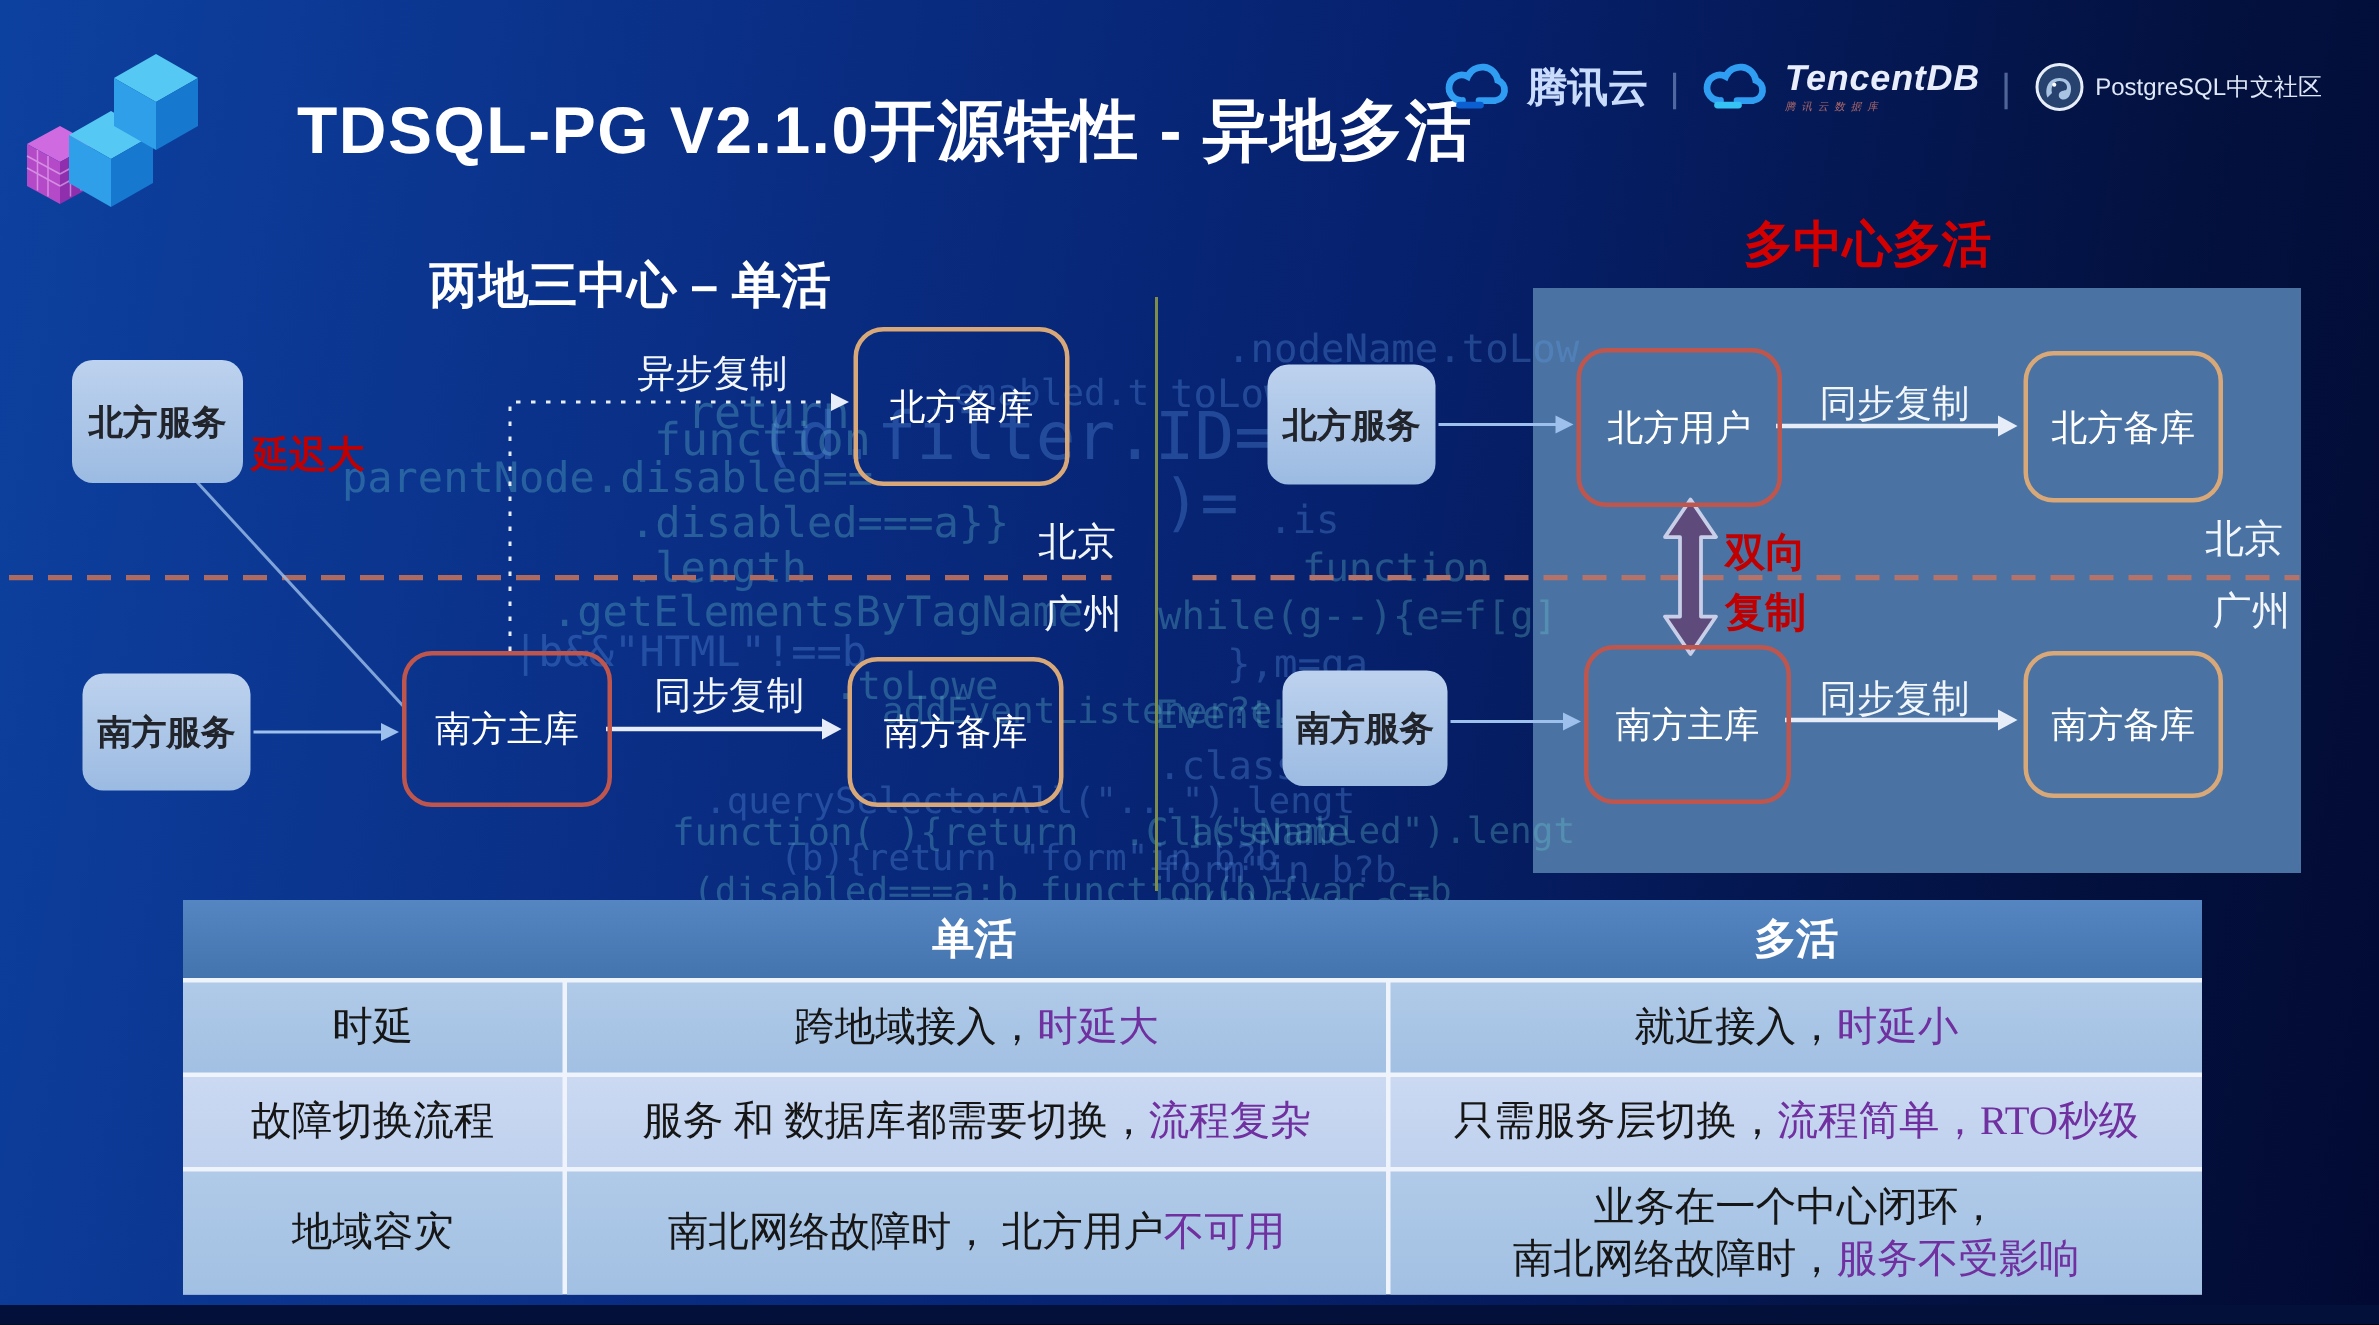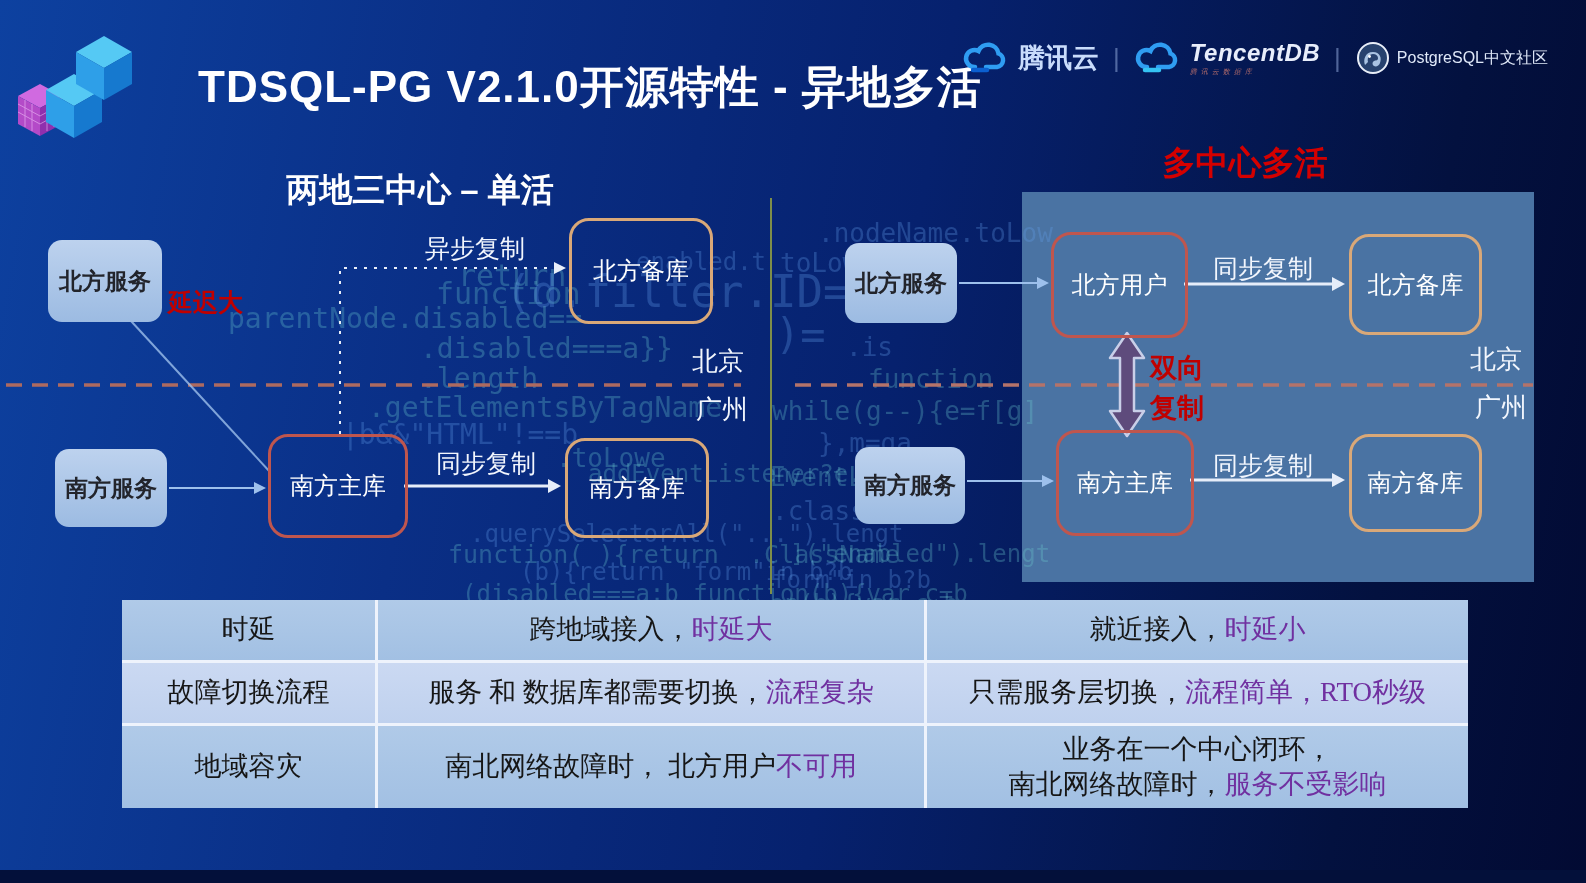--- a/index.html
+++ b/index.html
@@ -224,20 +224,24 @@
   <div class="abs node node-db border-standby" style="left:1349px;top:434px;width:127px;height:92px;">南方备库</div>
 
   <div class="abs lbl lbl-white" style="left:1213px;top:252px;">同步复制</div>
   <div class="abs lbl lbl-white" style="left:1213px;top:449px;">同步复制</div>
   <div class="abs lbl lbl-red" style="left:1150px;top:350px;font-size:27px;">双向</div>
   <div class="abs lbl lbl-red" style="left:1150px;top:390px;font-size:27px;">复制</div>
   <div class="abs lbl lbl-region" style="left:1470px;top:342px;">北京</div>
   <div class="abs lbl lbl-region" style="left:1475px;top:390px;">广州</div>
 
   <div class="abs cmp-table">
+    <div class="cmp-header">
+      <div class="h2">单活</div>
+      <div class="h3">多活</div>
+    </div>
 
   <div class="cmp-row alt1">
         <div class="cmp-cell bg-a">时延</div>
         <div class="cmp-cell bg-a">
           <div><span>跨地域接入，</span><span class="run-purple">时延大</span></div>
         </div>
         <div class="cmp-cell bg-a">
           <div><span>就近接入，</span><span class="run-purple">时延小</span></div>
         </div>
       </div>

